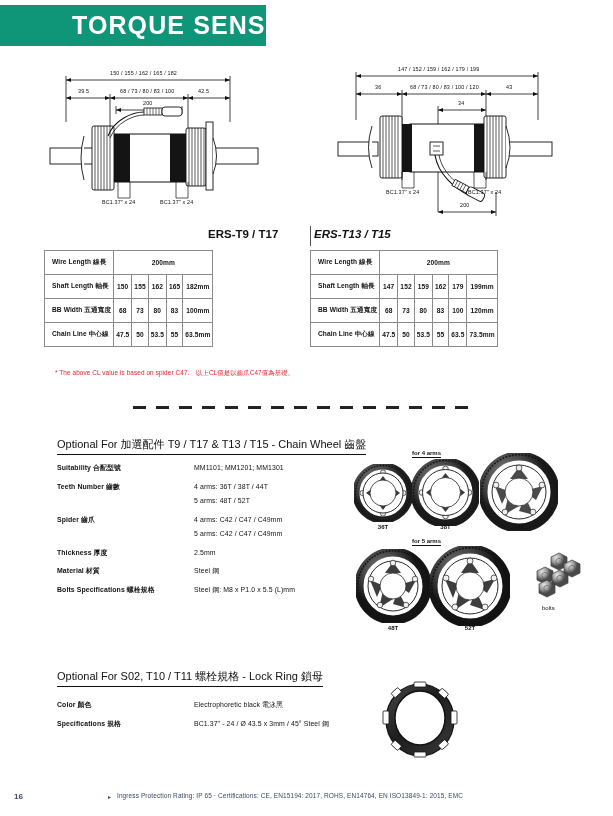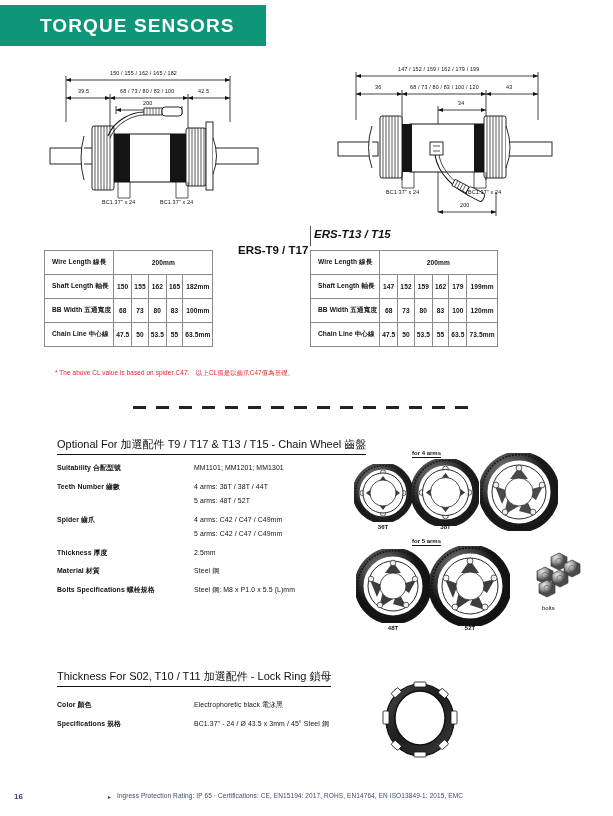--- a/index.html
+++ b/index.html
@@ -18,24 +18,24 @@
   .header-bar {
     position: absolute;
     left: 0; top: 5px;
     width: 266px; height: 41px;
     background: #0f9578;
     display: flex;
     align-items: center;
   }
   .header-title {
     color: #ffffff;
-    font-size: 19px;
+    font-size: 25px;
     font-weight: bold;
     letter-spacing: 1.1px;
-    margin-left: 40px;
+    margin-left: 72px;
     white-space: nowrap;
   }
 
   
   .drawings {
     position: absolute;
     left: 0; top: 62px;
     width: 613px; height: 170px;
   }
   .draw-col { position: absolute; top: 0; }
@@ -56,21 +56,21 @@
     left: 0; top: 228px;
     width: 613px; height: 18px;
   }
   .model-label {
     position: absolute;
     font-size: 11.5px;
     font-weight: bold;
     color: #111;
     white-space: nowrap;
   }
-  .model-left { left: 238px; top: 0; margin-top: 16px; }
+  .model-left { left: 208px; top: 0; }
   .model-right { left: 314px; top: 0; font-style: italic; }
   .model-divider {
     position: absolute;
     left: 310px; top: -2px;
     width: 1px; height: 20px;
     background: #555;
   }
 
   
   .tables { position: absolute; left: 44px; top: 250px; }
@@ -732,21 +732,21 @@
           <circle cx="47" cy="18.5" r="3.2"></circle>
         <circle cx="20" cy="25.5" r="3.2"></circle>
           <circle cx="35" cy="28.5" r="3.2"></circle>
         <circle cx="22" cy="38.5" r="3.2"></circle>
       </g>
     </svg>
   </div>
   <div class="bolts-label" style="left:192px; top:155px;">bolts</div>
 </div>
 
-<div class="sec-head sec-lockring">Thickness For S02, T10 / T11 加選配件  -  Lock Ring 鎖母</div>
+<div class="sec-head sec-lockring">Optional For S02, T10 / T11 螺栓規格  -  Lock Ring 鎖母</div>
 
 <div class="spec-list lr-list">
   <div class="spec-row">
     <div class="spec-key">Color 顏色</div>
     <div class="spec-val">
       <div>Electrophoretic black  電泳黑</div>
     </div>
   </div>
   <div class="spec-row">
     <div class="spec-key">Specifications 規格</div>

